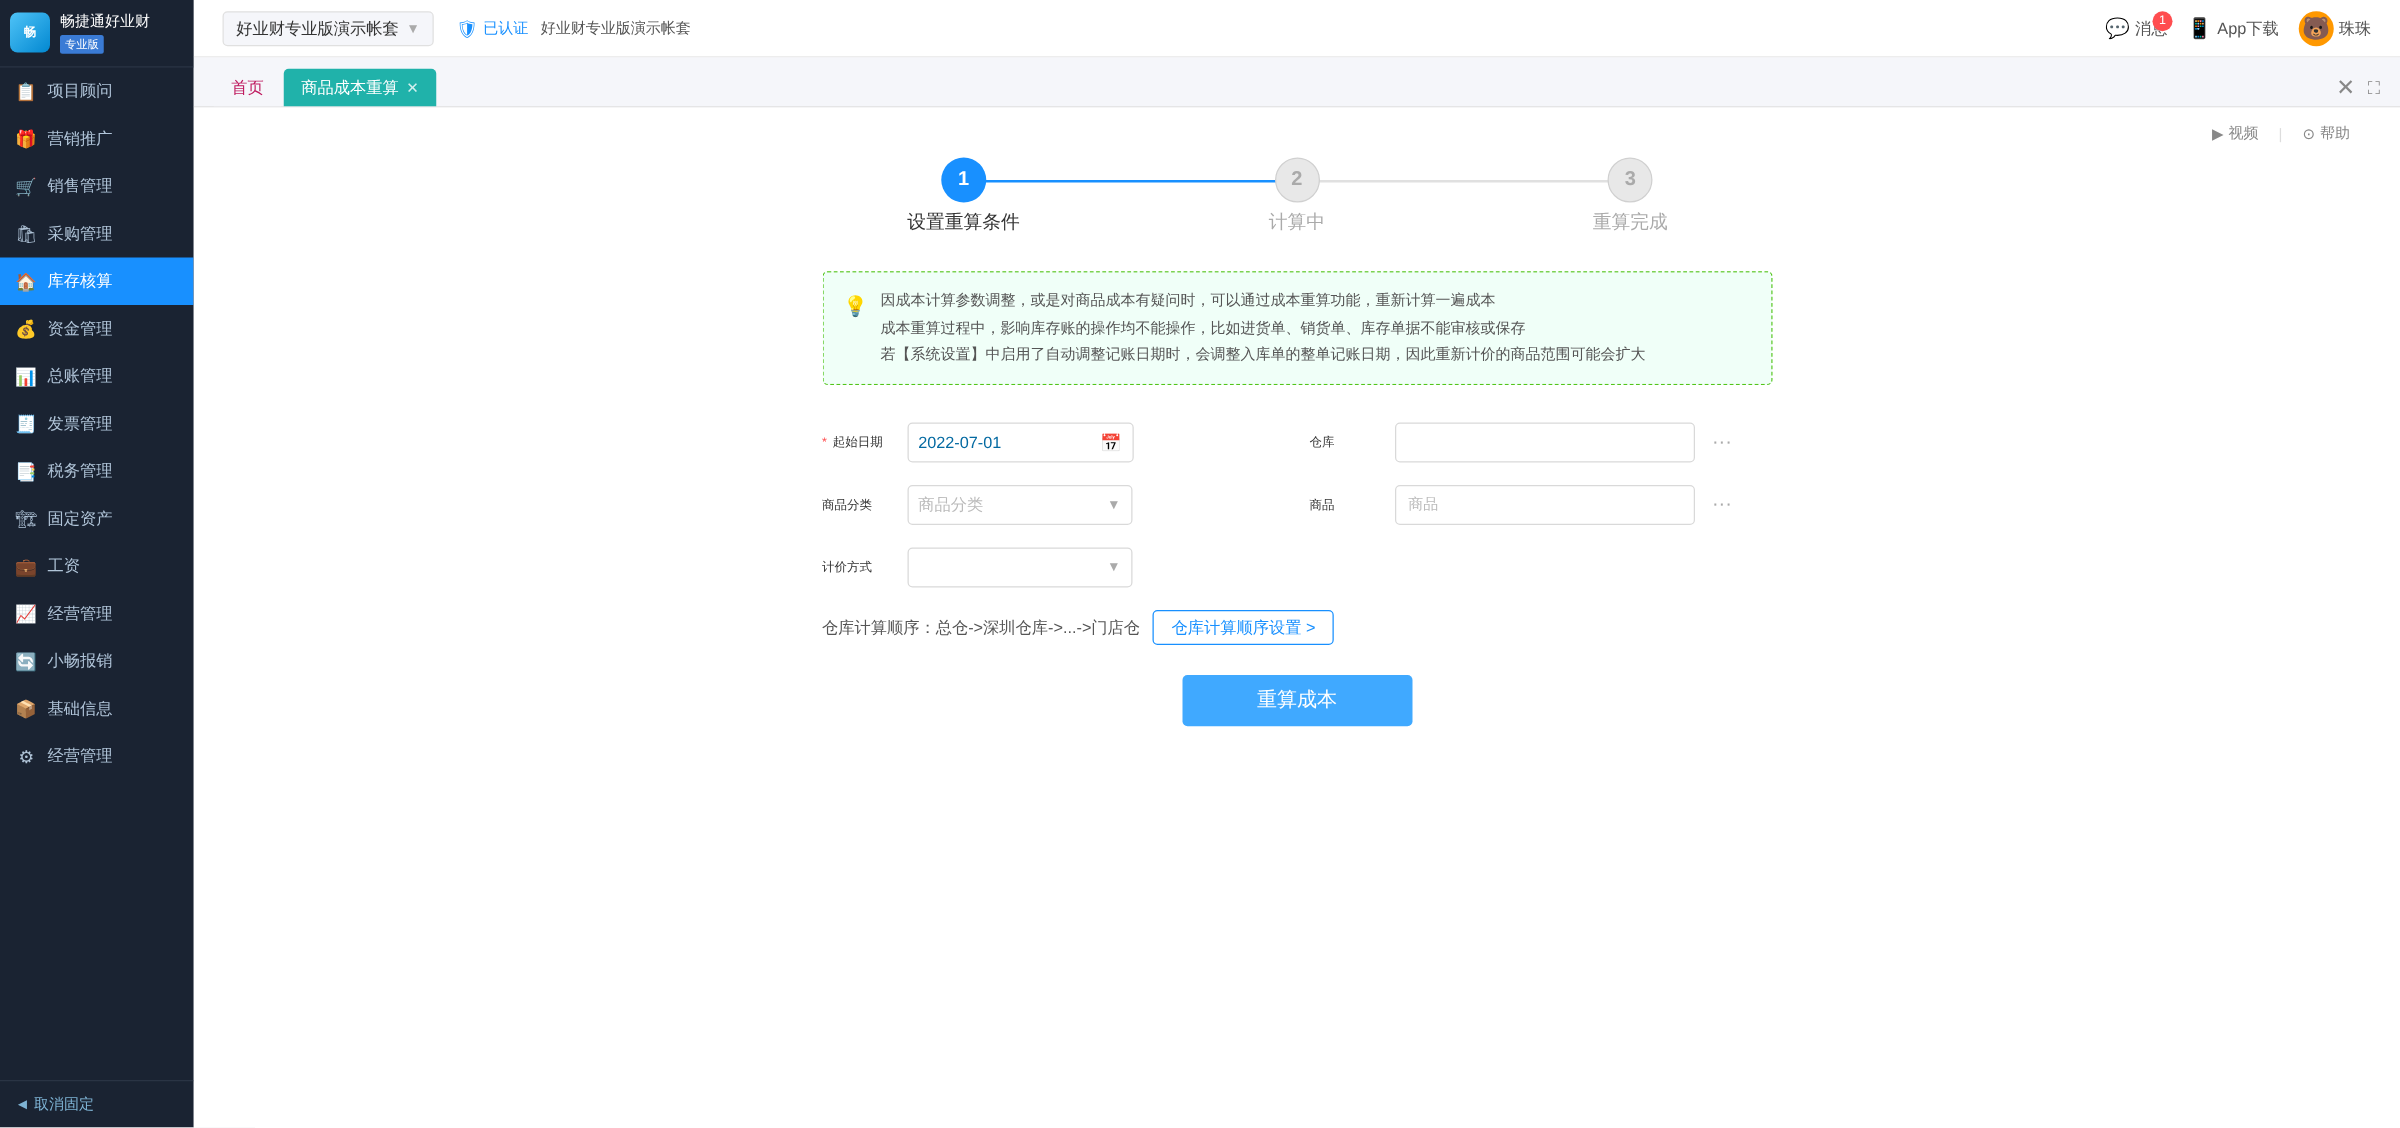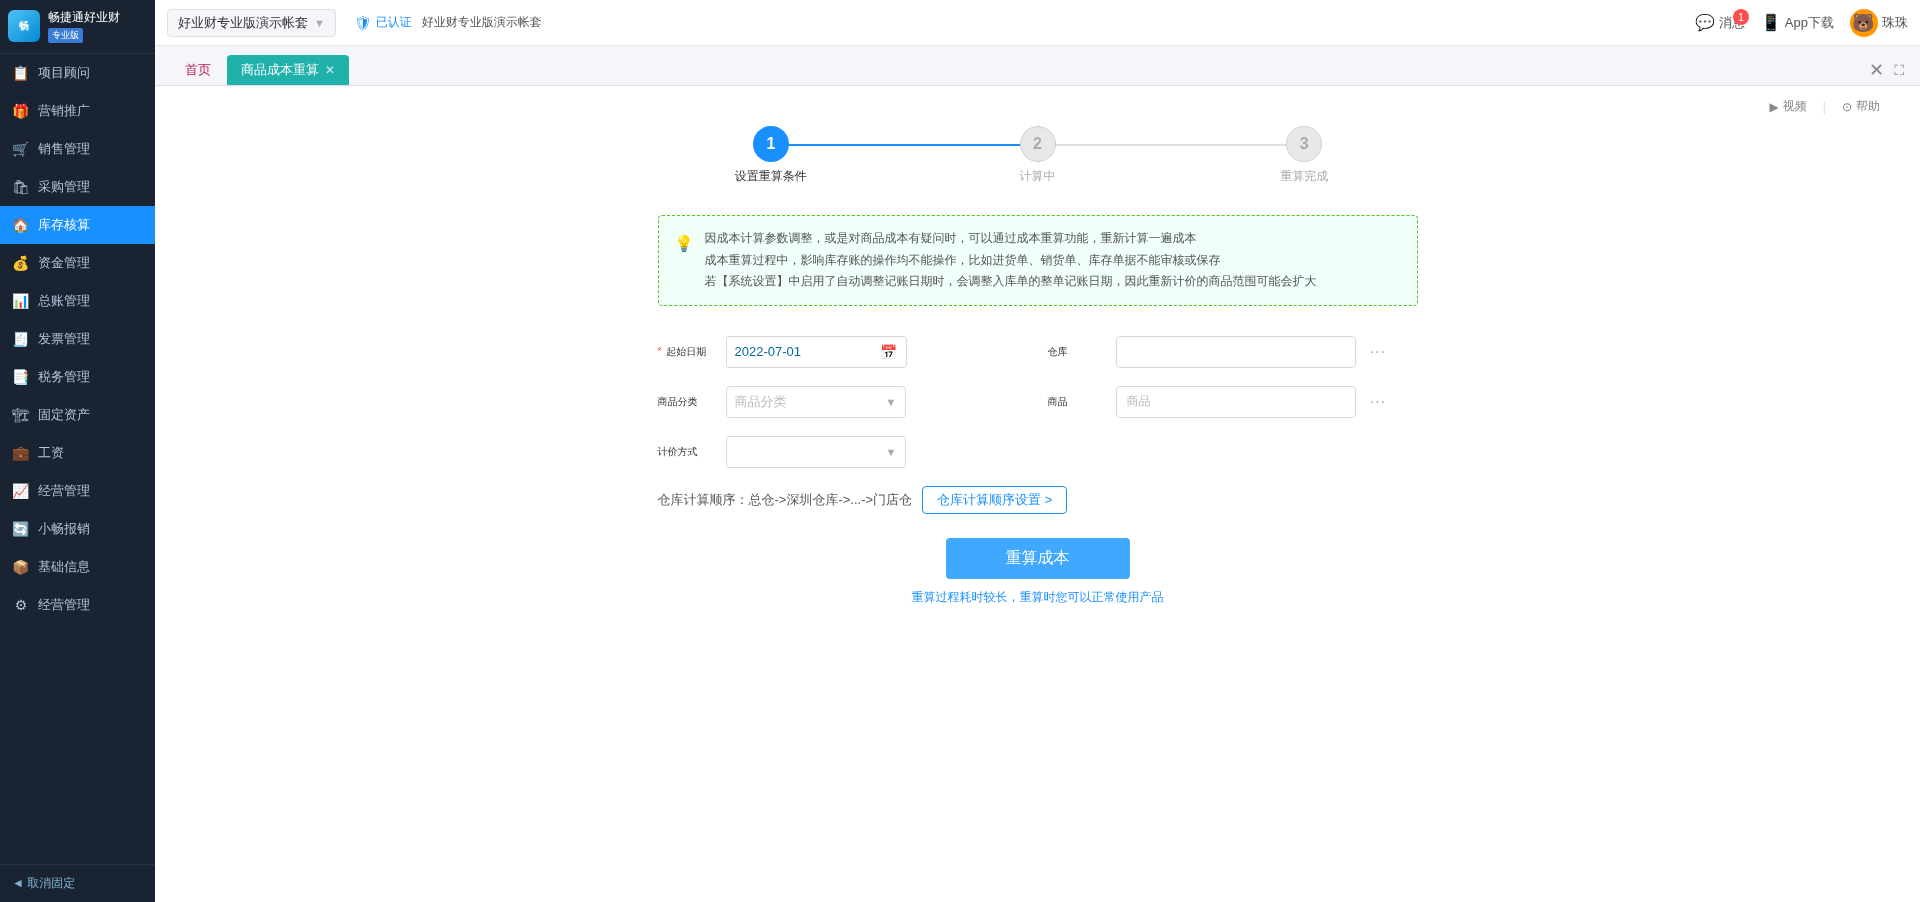--- a/index.html
+++ b/index.html
@@ -59,21 +59,21 @@
 
     
     .main { flex: 1; display: flex; flex-direction: column; background: #f5f6fa; overflow: hidden; }
 
     
     .topbar {
       height: 46px;
       background: #fff;
       display: flex;
       align-items: center;
-      padding: 0 12px;
+      padding: 0 23px;
       border-bottom: 1px solid #e8e8e8;
       gap: 10px;
     }
     .account-selector {
       display: flex; align-items: center; gap: 6px;
       color: #333; font-size: 13px;
       background: #f5f6fa;
       border: 1px solid #e0e0e0;
       border-radius: 4px;
       padding: 4px 10px;
@@ -145,21 +145,21 @@
     .step-circle {
       width: 36px; height: 36px;
       border-radius: 50%;
       display: flex; align-items: center; justify-content: center;
       font-size: 16px; font-weight: bold;
       z-index: 2;
       position: relative;
     }
     .step-circle.active { background: #1890ff; color: white; }
     .step-circle.inactive { background: #e8e8e8; color: #aaa; border: 1px solid #d0d0d0; }
-    .step-label { margin-top: 6px; font-size: 12px; color: #333; }
+    .step-label { margin-top: 6px; font-size: 15px; color: #333; }
     .step-label.inactive { color: #aaa; }
     .step-line {
       position: absolute;
       top: 18px;
       left: 50%;
       right: -50%;
       height: 2px;
       background: #e0e0e0;
       z-index: 1;
     }
@@ -525,18 +525,17 @@
         <span>仓库计算顺序：总仓-&gt;深圳仓库-&gt;...-&gt;门店仓</span>
         <button class="warehouse-order-btn">
           <span>仓库计算顺序设置 &gt;</span>
         </button>
       </div>
 
       <div class="recalculate-section">
         <button class="recalculate-btn">
           <span>重算成本</span>
         </button>
-        <div class="recalculate-hint">重算过程耗时较长，重算时您可以正常使用产品</div>
       </div>
 
     </div>
   </div>
 </div>
 
 </body></html>

